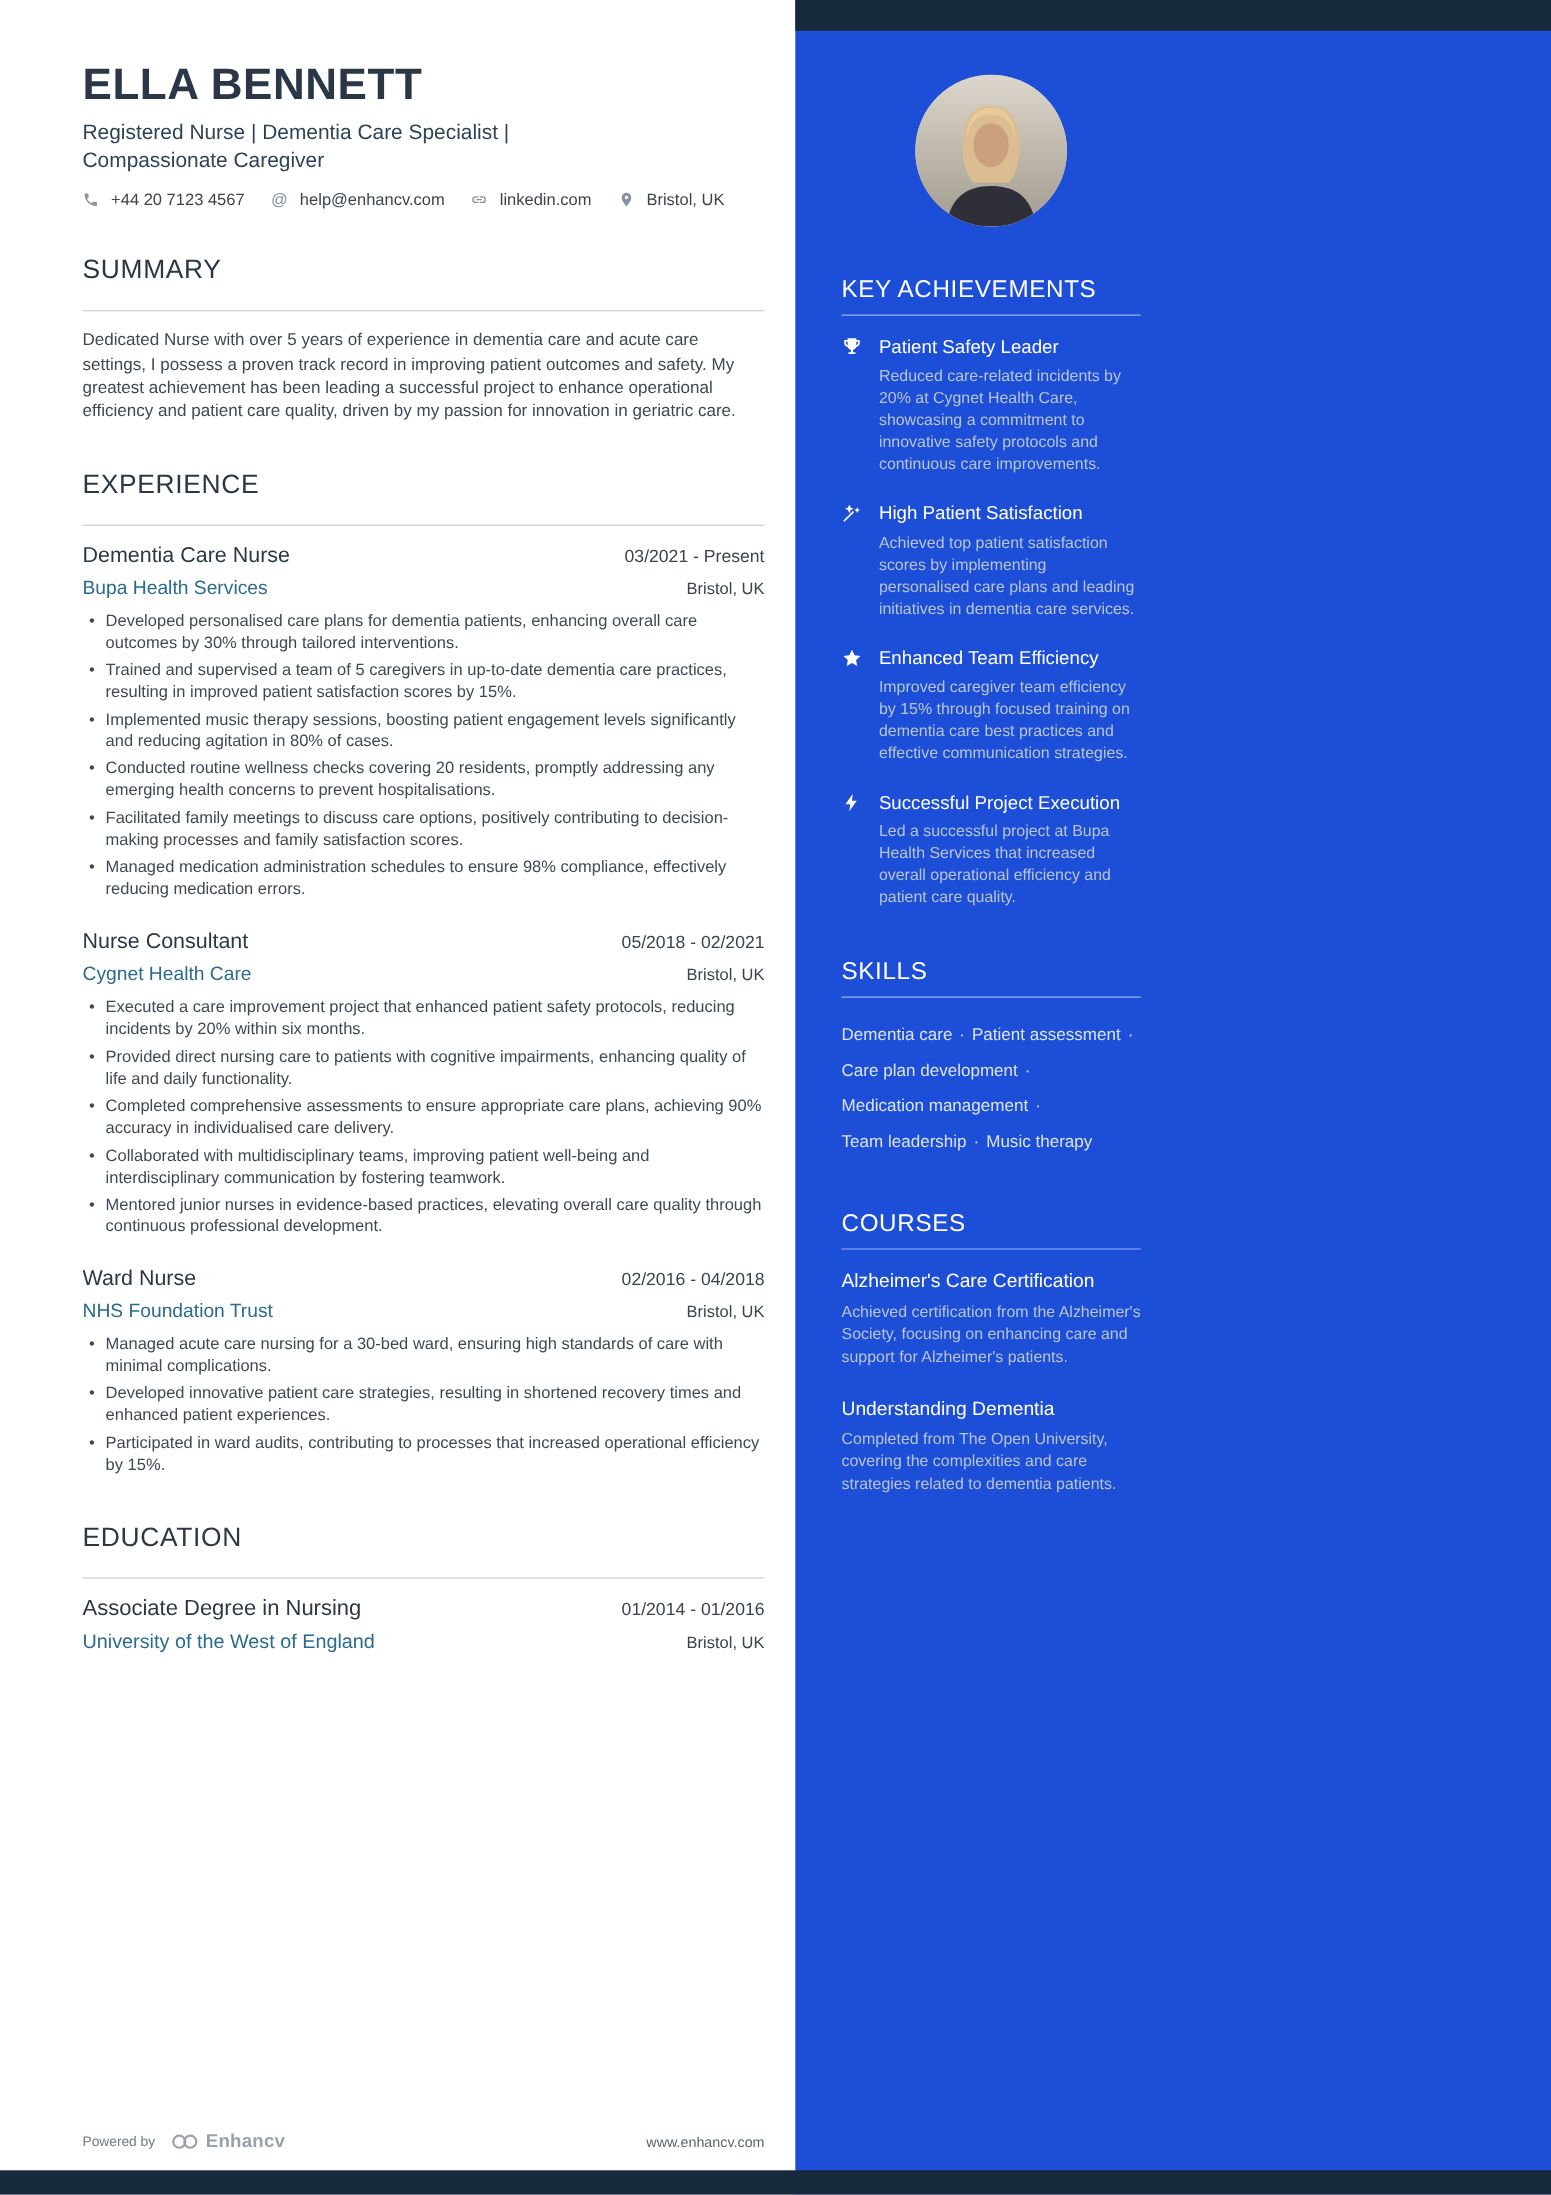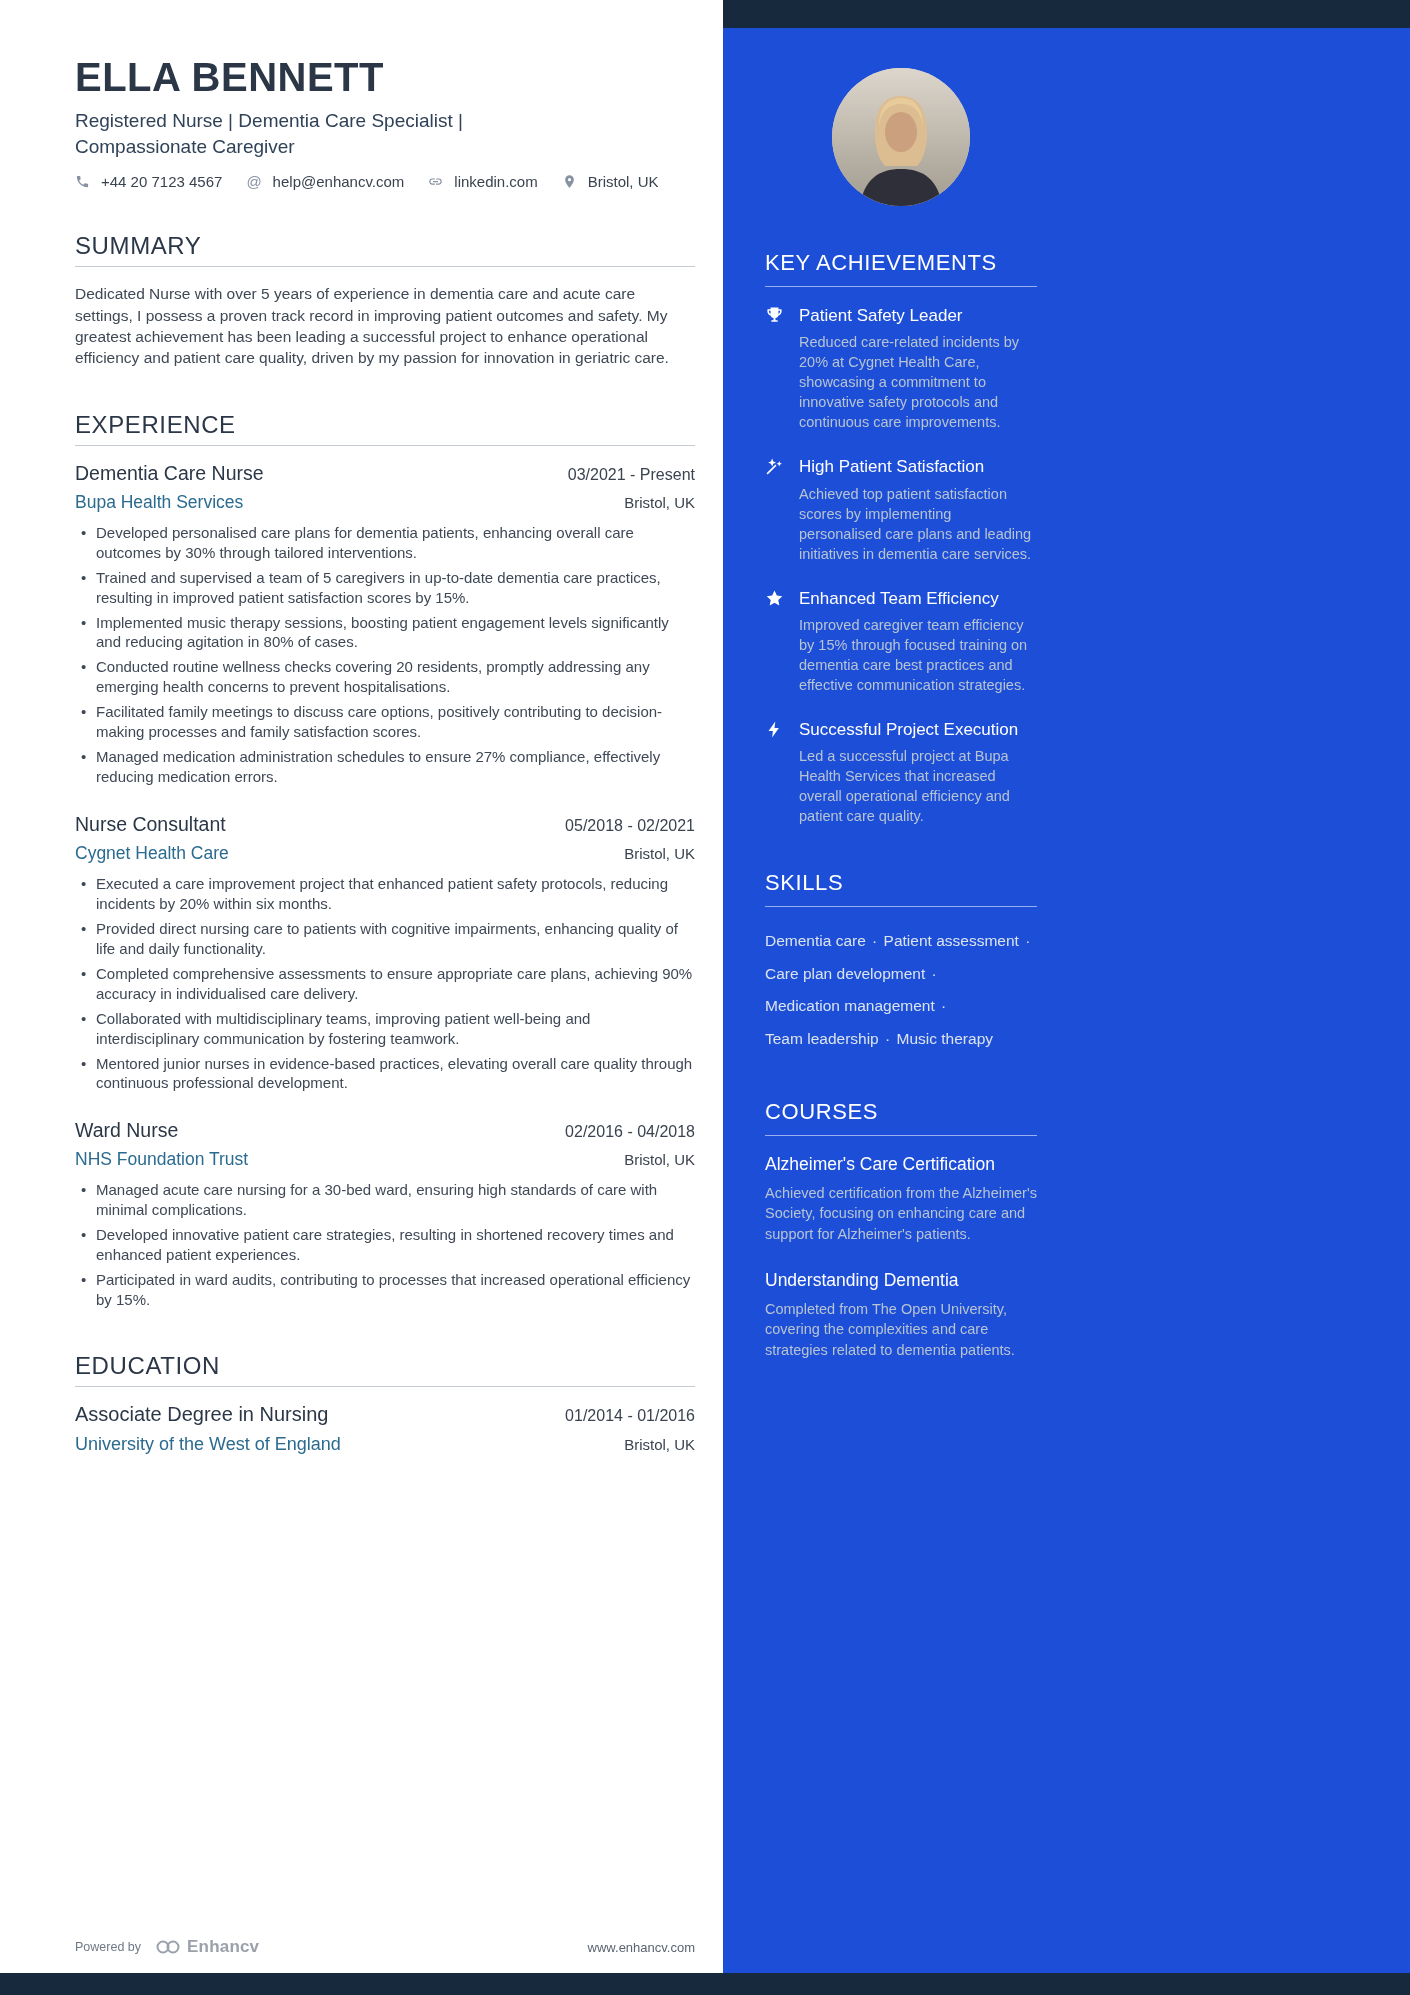--- a/index.html
+++ b/index.html
@@ -33,21 +33,21 @@
   .main { position:absolute; left:75px; top:0; width:620px; }
   .name { margin-top:56px; font-size:40px; font-weight:700; color:#2b3747; letter-spacing:.5px; line-height:1.05; }
   .subtitle { margin-top:10px; font-size:19px; color:#2f4257; line-height:1.35; max-width:500px; }
   .contact-row { margin-top:14px; display:flex; align-items:center; gap:24px; font-size:15px; color:#3a434f; }
   .contact-item { display:flex; align-items:center; gap:11px; }
   .contact-item .cicon { color:#8792a3; display:flex; align-items:center; }
   .contact-item .cicon svg { width:15px; height:15px; }
   .at-glyph { font-size:15px; color:#8792a3; font-weight:400; }
   .section { margin-top:42px; }
   .sec-heading { font-size:24px; font-weight:400; color:#2b3747; letter-spacing:.6px;
-                 border-bottom:1px solid #c4cad2; padding-bottom:6px; margin-bottom:16px; }
+                 border-bottom:1px solid #c4cad2; padding-bottom:22px; margin-bottom:16px; }
   .summary-text { font-size:15.5px; line-height:1.38; color:#3f4855; }
   .job { margin-bottom:26px; }
   .job-row { display:flex; justify-content:space-between; align-items:baseline; }
   .job-title { font-size:19.5px; font-weight:400; color:#2b3747; }
   .job-dates { font-size:16px; color:#3a434f; white-space:nowrap; }
   .company { font-size:17.5px; color:#2a6b8f; margin-top:7px; }
   .job-location { font-size:15px; color:#3a434f; }
   ul.bullets { list-style:none; margin-top:10px; }
   ul.bullets li { position:relative; padding-left:21px; font-size:15px; line-height:1.33; color:#3f4855; margin-bottom:5px; }
   ul.bullets li::before { content:"•"; position:absolute; left:6px; top:0; color:#3f4855; }
@@ -219,21 +219,21 @@
         <div class="job-row">
           <div class="company">Bupa Health Services</div>
           <div class="job-location">Bristol, UK</div>
         </div>
         <ul class="bullets">
           <li>Developed personalised care plans for dementia patients, enhancing overall care outcomes by 30% through tailored interventions.</li>
           <li>Trained and supervised a team of 5 caregivers in up-to-date dementia care practices, resulting in improved patient satisfaction scores by 15%.</li>
           <li>Implemented music therapy sessions, boosting patient engagement levels significantly and reducing agitation in 80% of cases.</li>
           <li>Conducted routine wellness checks covering 20 residents, promptly addressing any emerging health concerns to prevent hospitalisations.</li>
           <li>Facilitated family meetings to discuss care options, positively contributing to decision-making processes and family satisfaction scores.</li>
-          <li>Managed medication administration schedules to ensure 27% compliance, effectively reducing medication errors.</li>
+          <li>Managed medication administration schedules to ensure 98% compliance, effectively reducing medication errors.</li>
         </ul>
       </div>
 
       <div class="job">
         <div class="job-row">
           <h3 class="job-title">Nurse Consultant</h3>
           <div class="job-dates">05/2018 - 02/2021</div>
         </div>
         <div class="job-row">
           <div class="company">Cygnet Health Care</div>

